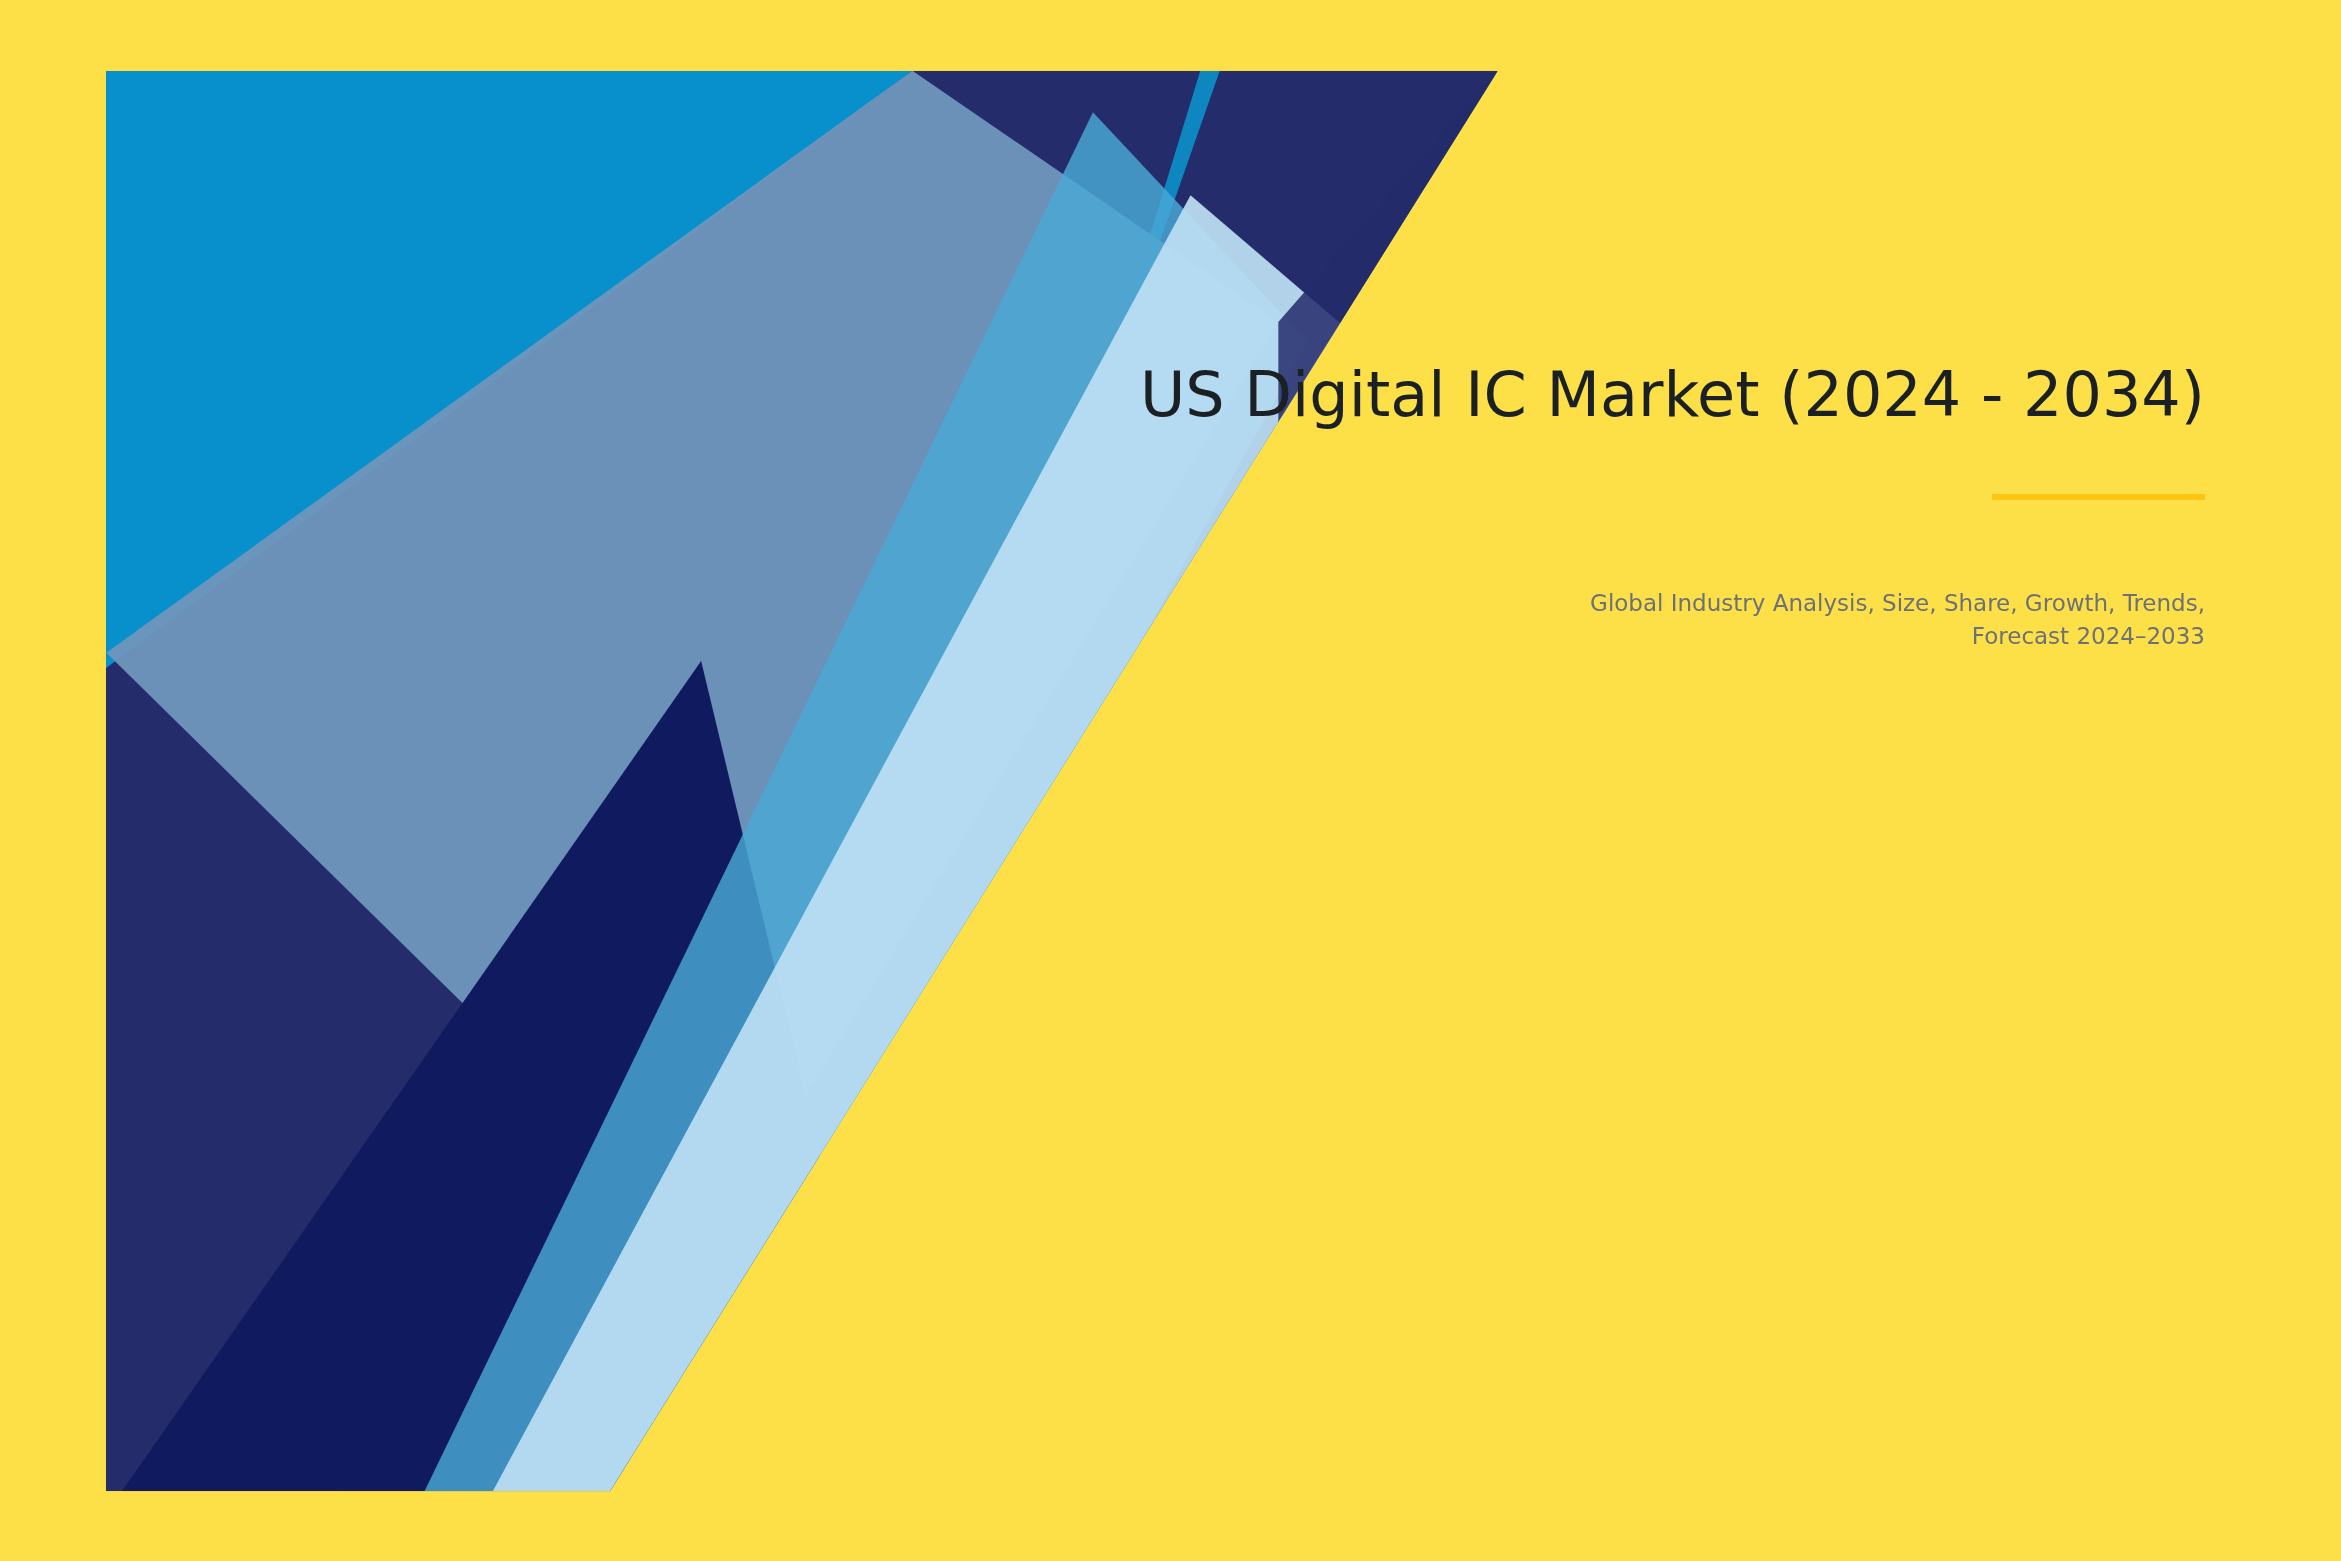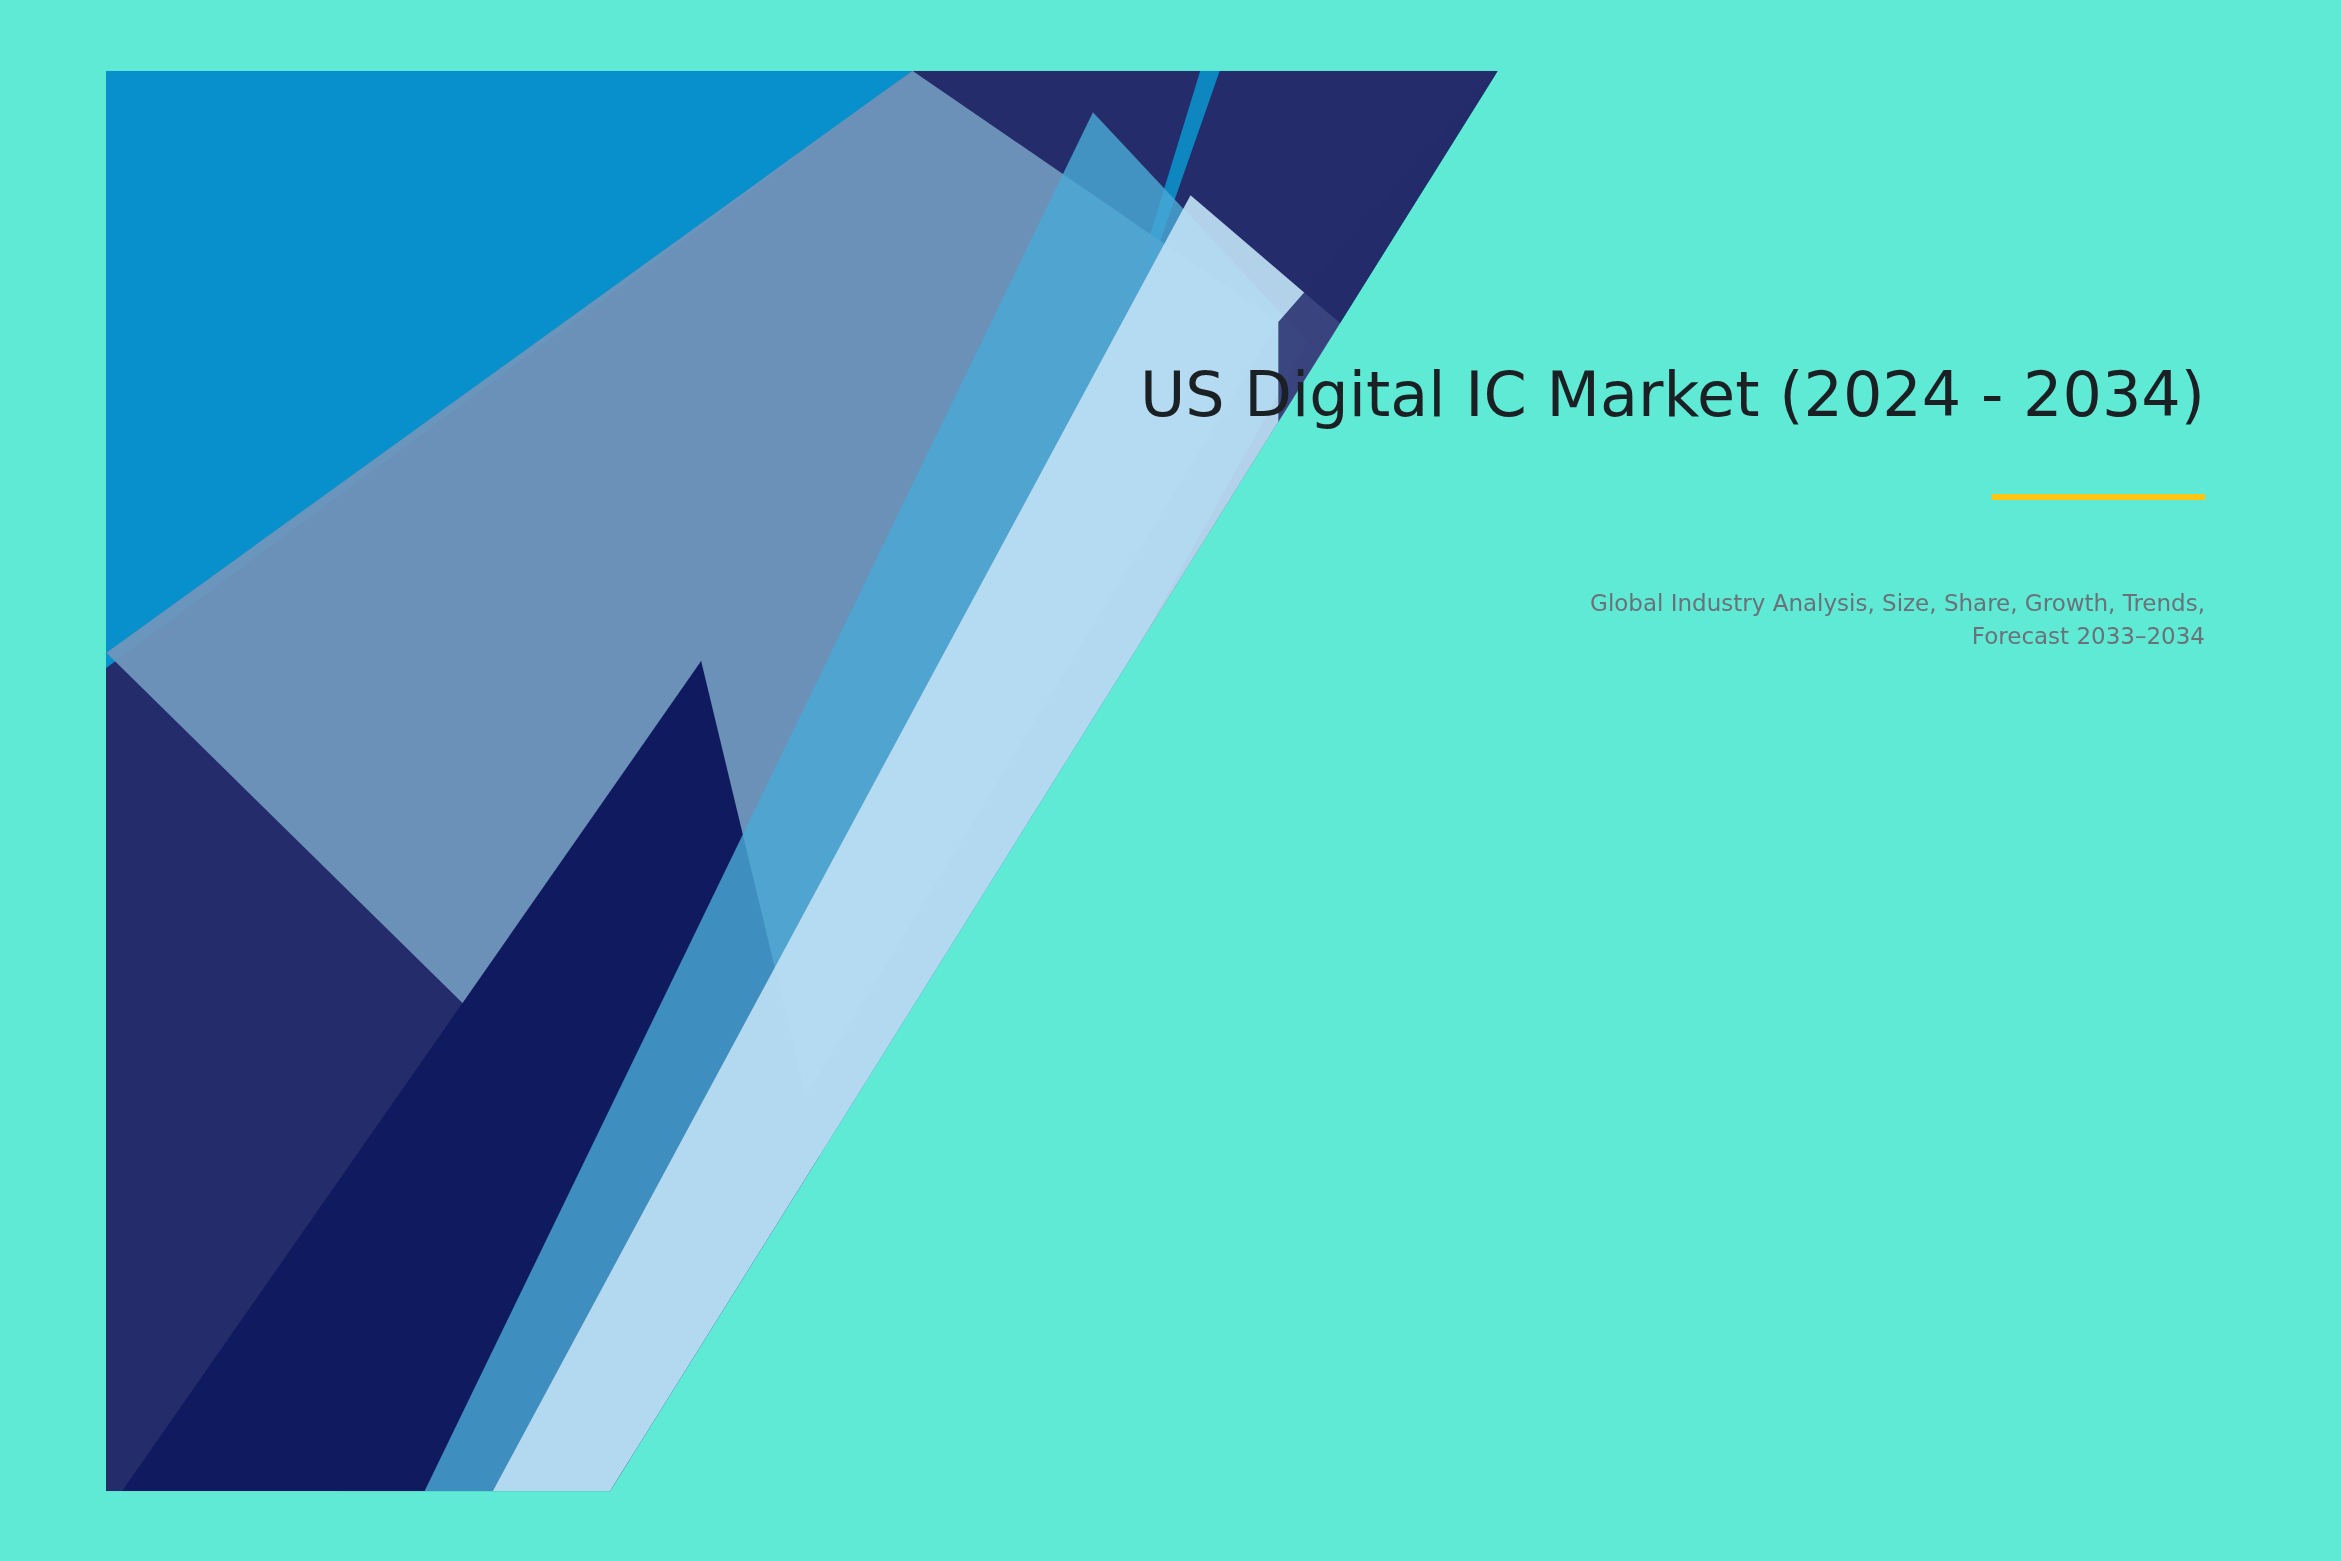--- a/index.html
+++ b/index.html
@@ -11,21 +11,21 @@
     width: 2342px;
     height: 1561px;
     overflow: hidden;
     font-family: "DejaVu Sans", sans-serif;
   }
 
   #slide {
     position: relative;
     width: 2342px;
     height: 1561px;
-    background: #5eead4;
+    background: #fde047;
   }
 
   
   #artwork {
     position: absolute;
     left: 0;
     top: 0;
     width: 2342px;
     height: 1561px;
   }
@@ -114,18 +114,18 @@
   </svg>
 
   <div id="text-block">
 
     <h1 id="page-title">US Digital IC Market (2024 - 2034)</h1>
 
     <div id="accent-rule-wrap">
       <div id="accent-rule"></div>
     </div>
 
-    <p id="page-subtitle">Global Industry Analysis, Size, Share, Growth, Trends, Forecast 2033–2034</p>
+    <p id="page-subtitle">Global Industry Analysis, Size, Share, Growth, Trends, Forecast 2024–2033</p>
 
   </div>
 
 </div>
 
 
 </body></html>

